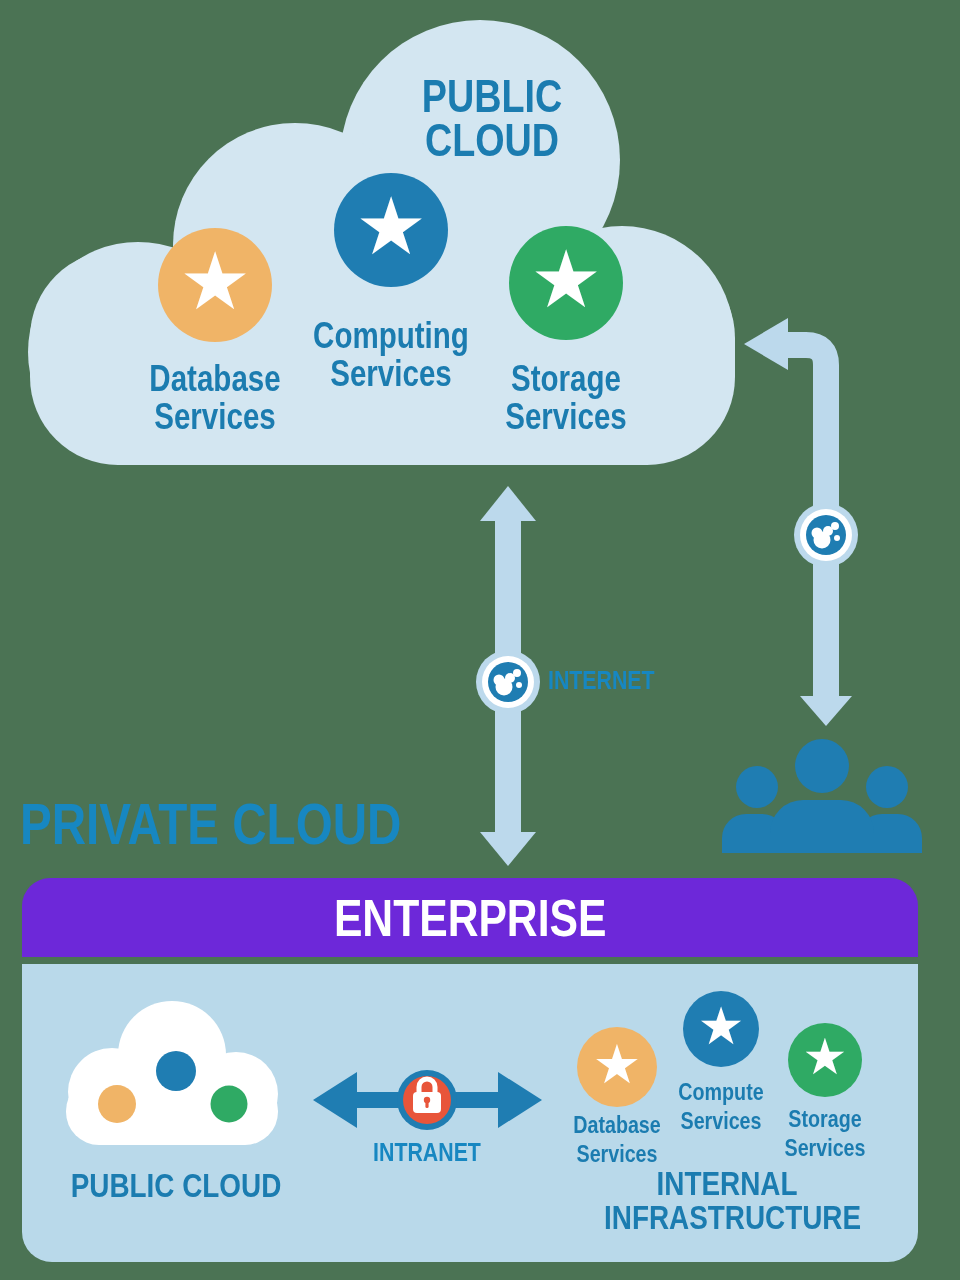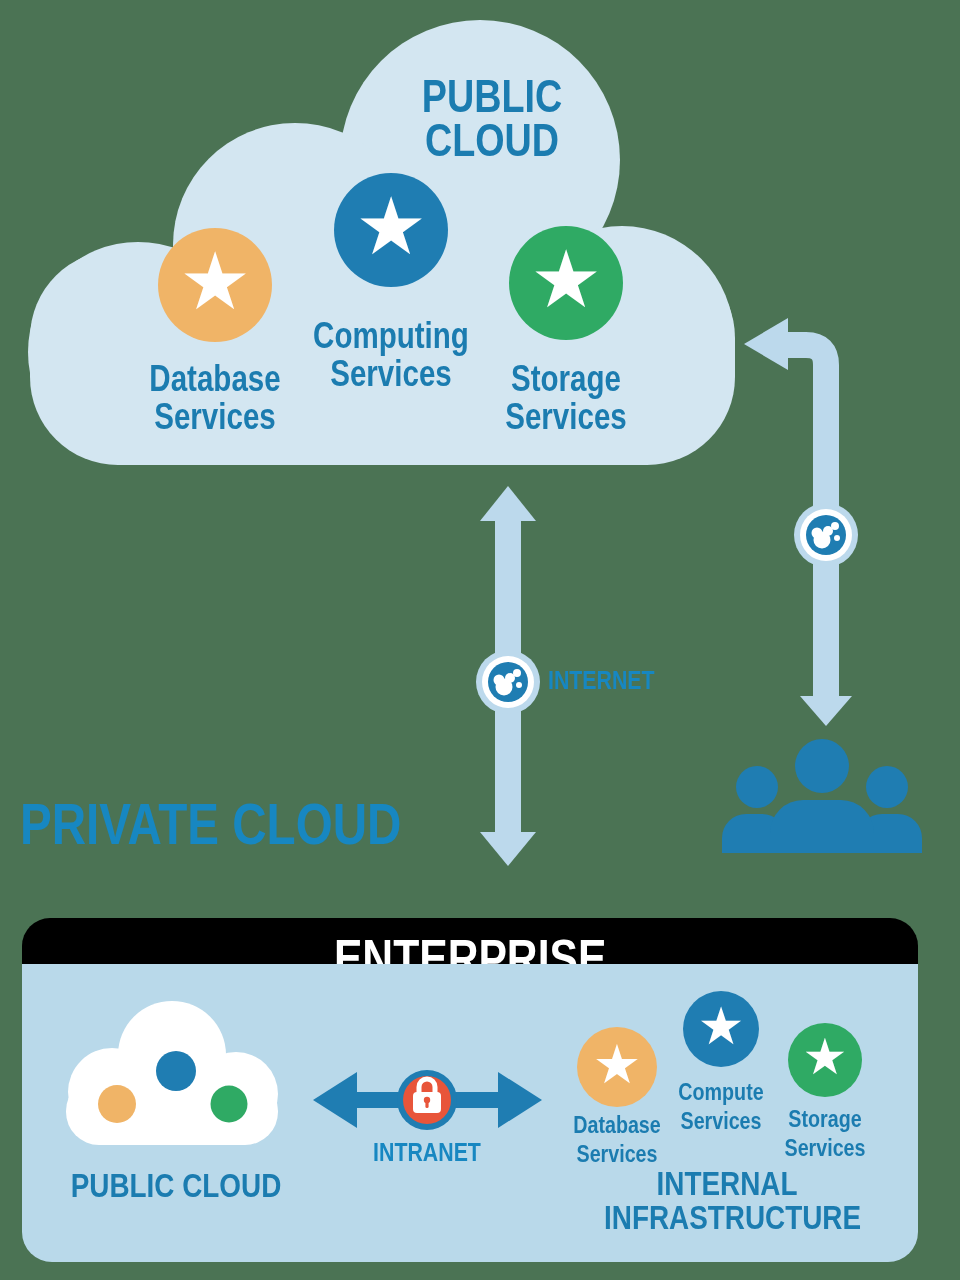--- a/index.html
+++ b/index.html
@@ -39,21 +39,21 @@
   .t-pc2{left:46px;top:1168px;width:260px;font-size:34px;line-height:34px;}
   .t-intranet{left:347px;top:1139px;width:160px;font-size:26px;line-height:26px;}
   .t-isvc{font-size:24px;line-height:29px;}
   .t-infra{left:577px;top:1166px;width:300px;font-size:34px;line-height:34px;}
 </style>
 </head>
 <body>
 
 <div class="stage" style="background-color: rgb(75, 115, 84);">
 
-  <div class="ent-header" style="background-color: #000000; margin-top: 40px;">
+  <div class="ent-header" style="background-color: #6d28d9;">
     <span class="ent-title">ENTERPRISE</span>
   </div>
   <div class="ent-body" style="background-color: rgb(185, 217, 234);"></div>
 
   <svg width="960" height="1280" viewBox="0 0 960 1280">
     <defs>
       <clipPath id="users-clip">
           <rect x="700" y="600" width="250" height="253"></rect>
         </clipPath>
     </defs>

